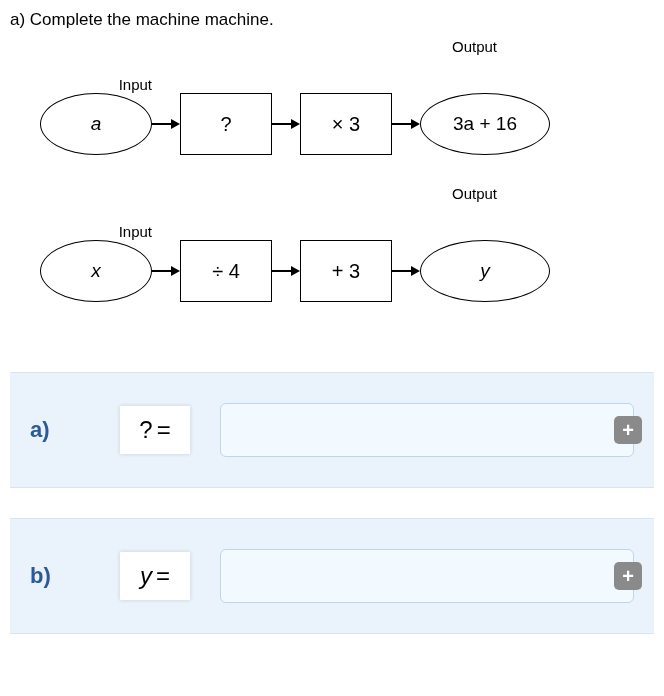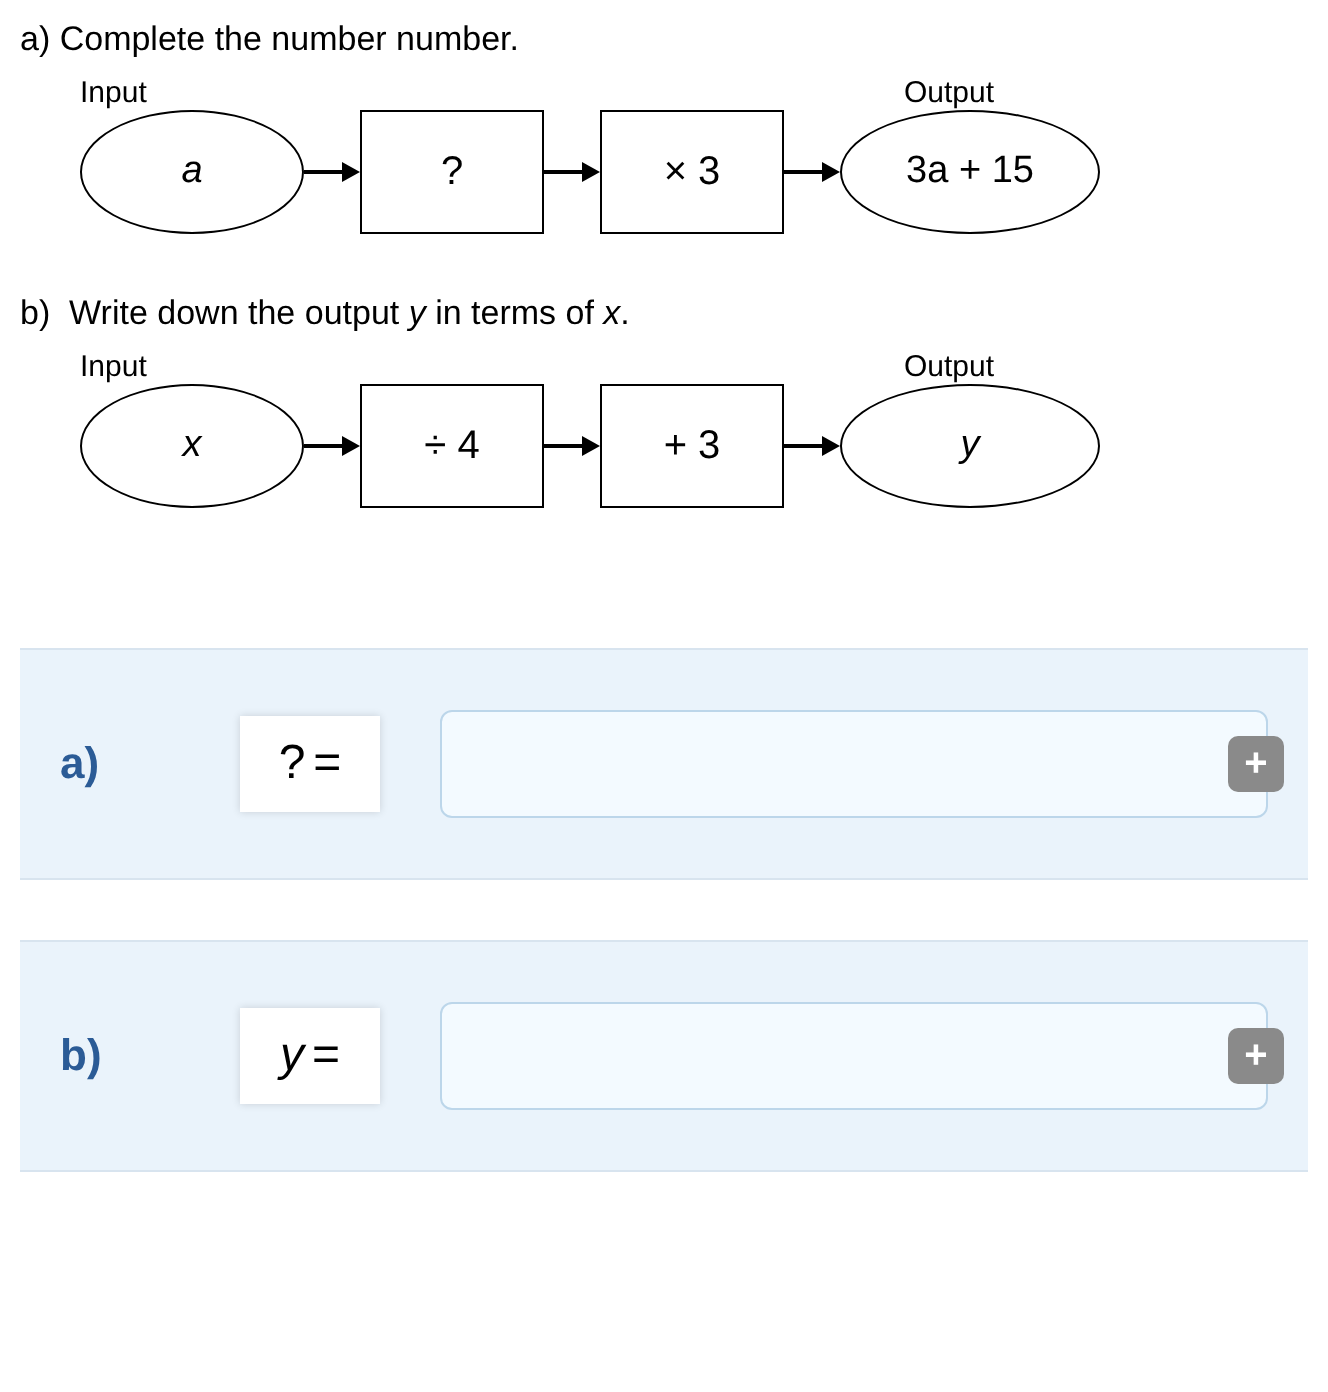--- a/index.html
+++ b/index.html
@@ -24,22 +24,23 @@
     align-items: center;
     padding-left: 30px;
   }
   .label-row {
     display: flex;
     padding-left: 30px;
     font-size: 15px;
   }
   .label-input {
     width: 112px;
-    text-align: left;
+    text-align: right;
     margin-left: 0;
+    margin-top: 38px;
   }
   .label-output {
     width: 130px;
     margin-left: 300px;
   }
   .oval {
     border: 1.5px solid #000;
     border-radius: 50%;
     width: 112px;
     height: 62px;
@@ -148,21 +149,21 @@
     font-weight: bold;
     cursor: pointer;
   }
   .ital { font-style: italic; }
   .no-ital { font-style: normal; }
 </style>
 </head>
 <body>
 
 <div class="machine-wrap">
-  <p class="question-text">a)  Complete the number number.</p>
+  <p class="question-text">a)  Complete the machine machine.</p>
   <div class="label-row">
     <div class="label-input">Input</div>
     <div class="label-output">Output</div>
   </div>
   <div class="machine">
     <div class="oval">a</div>
     <div class="arrow short">
         <div class="arrow-line"></div>
         <div class="arrow-head"></div>
       </div>
@@ -170,27 +171,26 @@
     <div class="arrow short">
         <div class="arrow-line"></div>
         <div class="arrow-head"></div>
       </div>
     <div class="rect" style="font-style:normal;">× 3</div>
     <div class="arrow short">
         <div class="arrow-line"></div>
         <div class="arrow-head"></div>
       </div>
     <div class="oval wide">
-        <span class="no-ital"><span style="font-style:normal;">3a + 15</span></span>
+        <span class="no-ital"><span style="font-style:normal;">3a + 16</span></span>
       </div>
   </div>
 </div>
 
 <div class="machine-wrap">
-  <p class="question-text">b) &nbsp;Write down the output <span class="ital">y</span> in terms of <span class="ital">x</span>.</p>
   <div class="label-row">
     <div class="label-input">Input</div>
     <div class="label-output">Output</div>
   </div>
   <div class="machine">
     <div class="oval">x</div>
     <div class="arrow short">
         <div class="arrow-line"></div>
         <div class="arrow-head"></div>
       </div>

